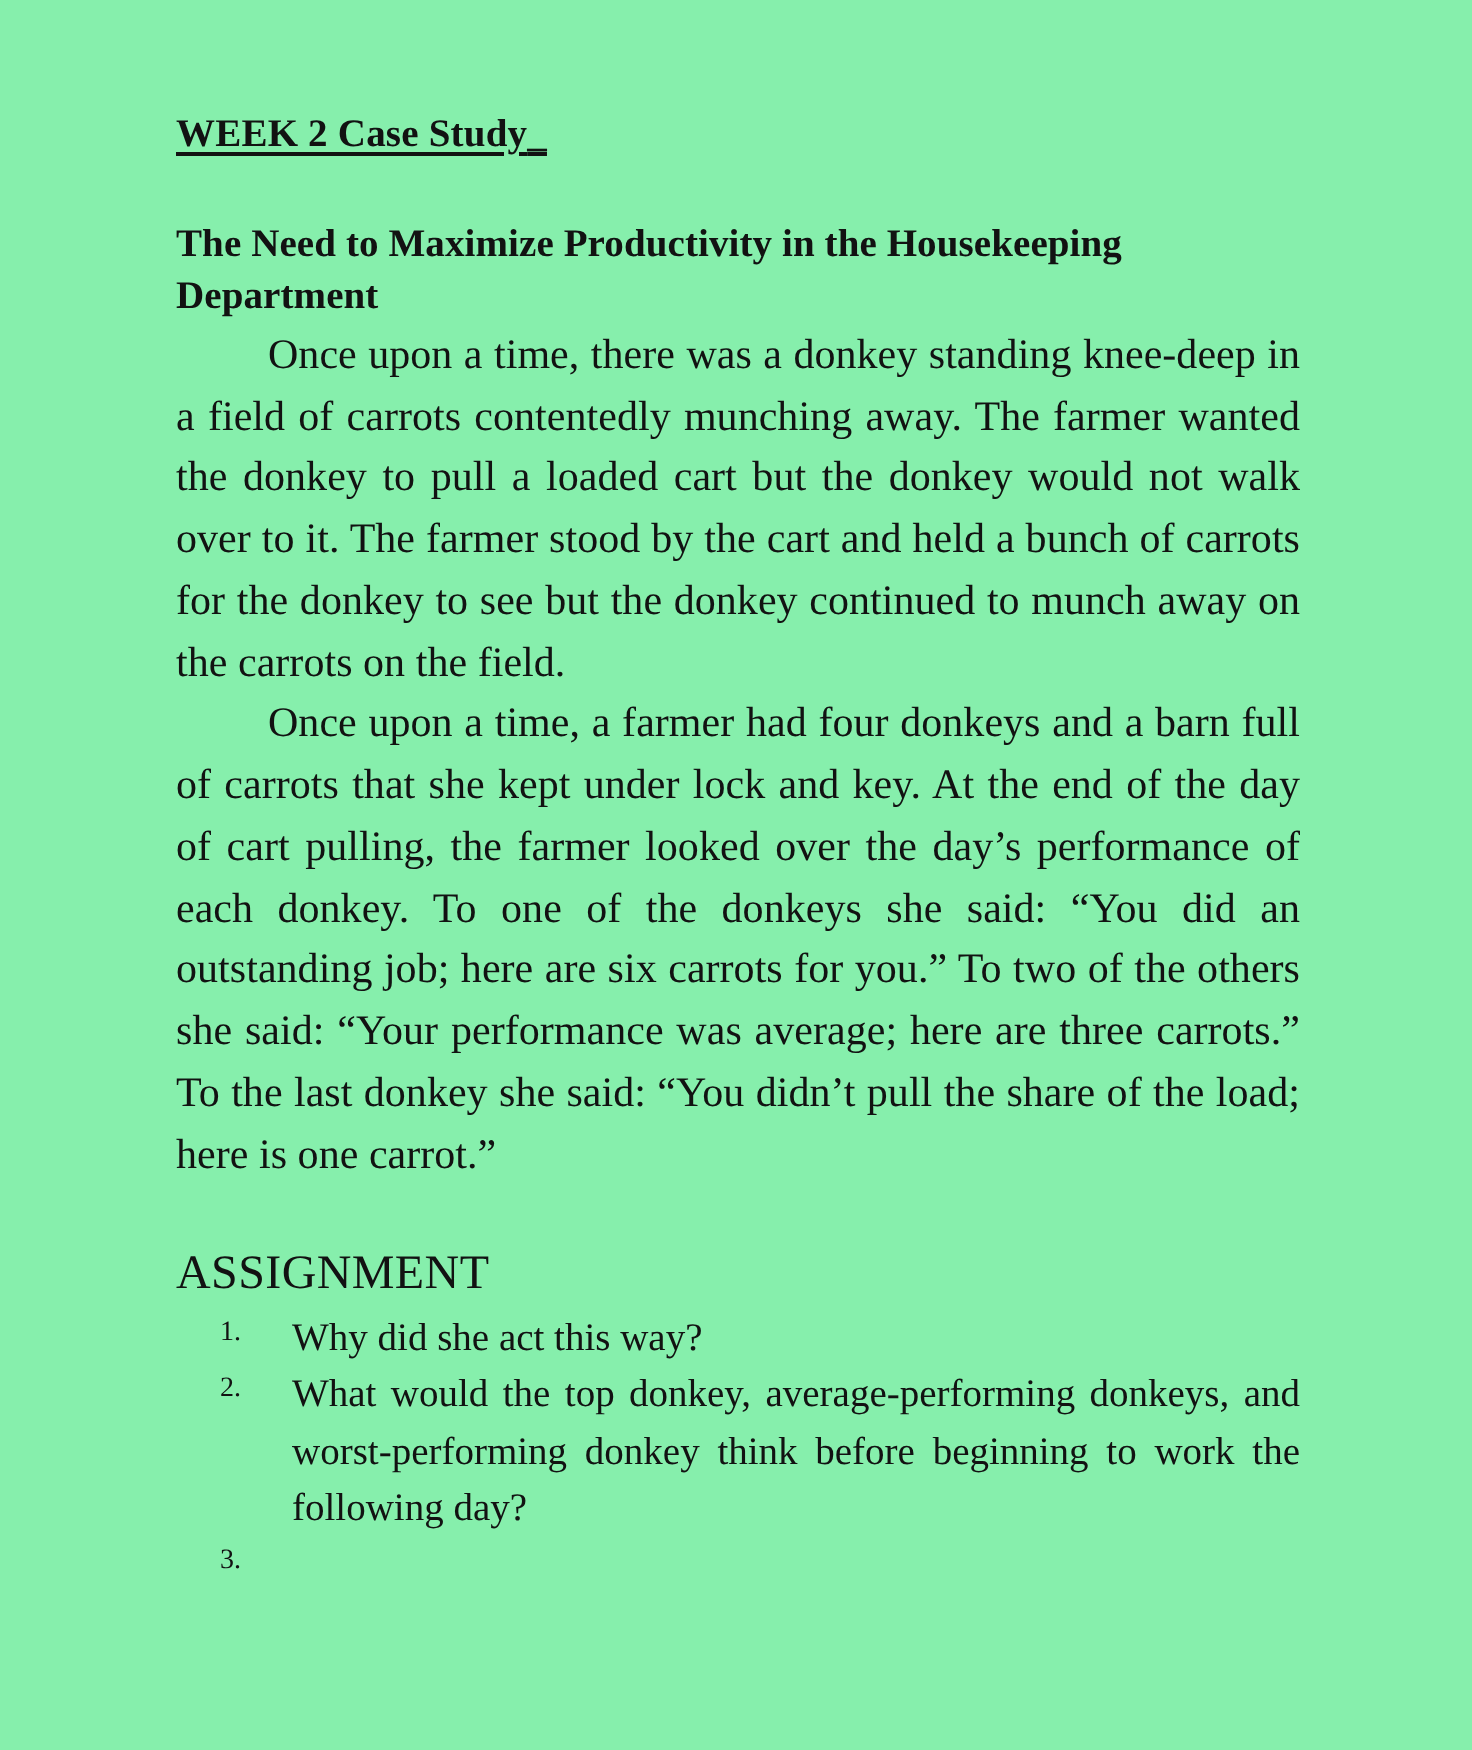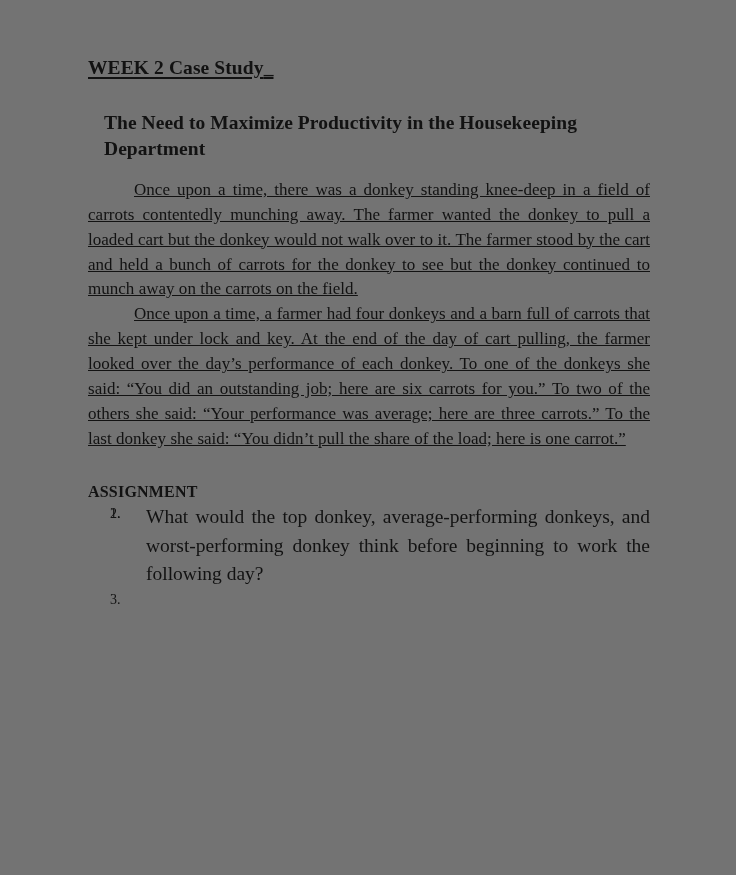--- a/index.html
+++ b/index.html
@@ -14,21 +14,21 @@
     font-family: "Liberation Serif", "DejaVu Serif", serif;
     color: #121212;
     overflow: hidden;
     position: relative;
   }
   .page {
     position: absolute;
     top: 0; left: 0;
     width: 736px;
     height: 875px;
-    background: #737373;
+    background: #86efac;
   }
   .content {
     position: absolute;
     left: 88px;
     top: 56px;
     width: 562px;
   }
 
   
   .doc-title {
@@ -42,47 +42,46 @@
     text-decoration: underline;
     text-underline-offset: 3px;
     text-decoration-thickness: 1.6px;
   }
 
   
   .section-heading {
     font-size: 19.5px;
     font-weight: bold;
     line-height: 1.32;
-    margin: 16px;
+    margin: 0;
     width: 530px;
     letter-spacing: 0.05px;
   }
 
   
   .para {
-    font-size: 17px;
+    font-size: 21px;
     line-height: 1.465;
     margin: 0;
     text-align: justify;
     text-justify: inter-word;
     letter-spacing: 0.02px;
-    text-decoration: underline;
   }
   .para.indented {
     text-indent: 46px;
   }
 
   .gap-line {
     height: 28px;
   }
 
   
   .assign-heading {
-    font-size: 16px;
-    font-weight: bold;
+    font-size: 24px;
+    font-weight: normal;
     line-height: 1.465;
     margin: 0;
     letter-spacing: 0.2px;
   }
 
   
   .qlist {
     margin: 0;
     padding: 0;
     list-style: none;
@@ -127,20 +126,21 @@
     <p class="para indented">Once upon a time, a farmer had four donkeys and a barn full of carrots that she kept under lock and key. At the end of the day of cart pulling, the farmer looked over the day’s performance of each donkey. To one of the donkeys she said: “You did an outstanding job; here are six carrots for you.” To two of the others she said: “Your performance was average; here are three carrots.” To the last donkey she said: “You didn’t pull the share of the load; here is one carrot.”</p>
 
     <div class="gap-line"></div>
 
     <h3 class="assign-heading">ASSIGNMENT</h3>
 
 
     <ol class="qlist">
       <li class="qitem">
         <span class="qnum">1.</span>
+        <span class="qtext">Why did she act this way?</span>
       </li>
       <li class="qitem">
         <span class="qnum">2.</span>
         <span class="qtext">What would the top donkey, average-performing donkeys, and worst-performing donkey think before beginning to work the following day?</span>
       </li>
       <li class="qitem">
         <span class="qnum">3.</span>
       </li>
     </ol>
 

